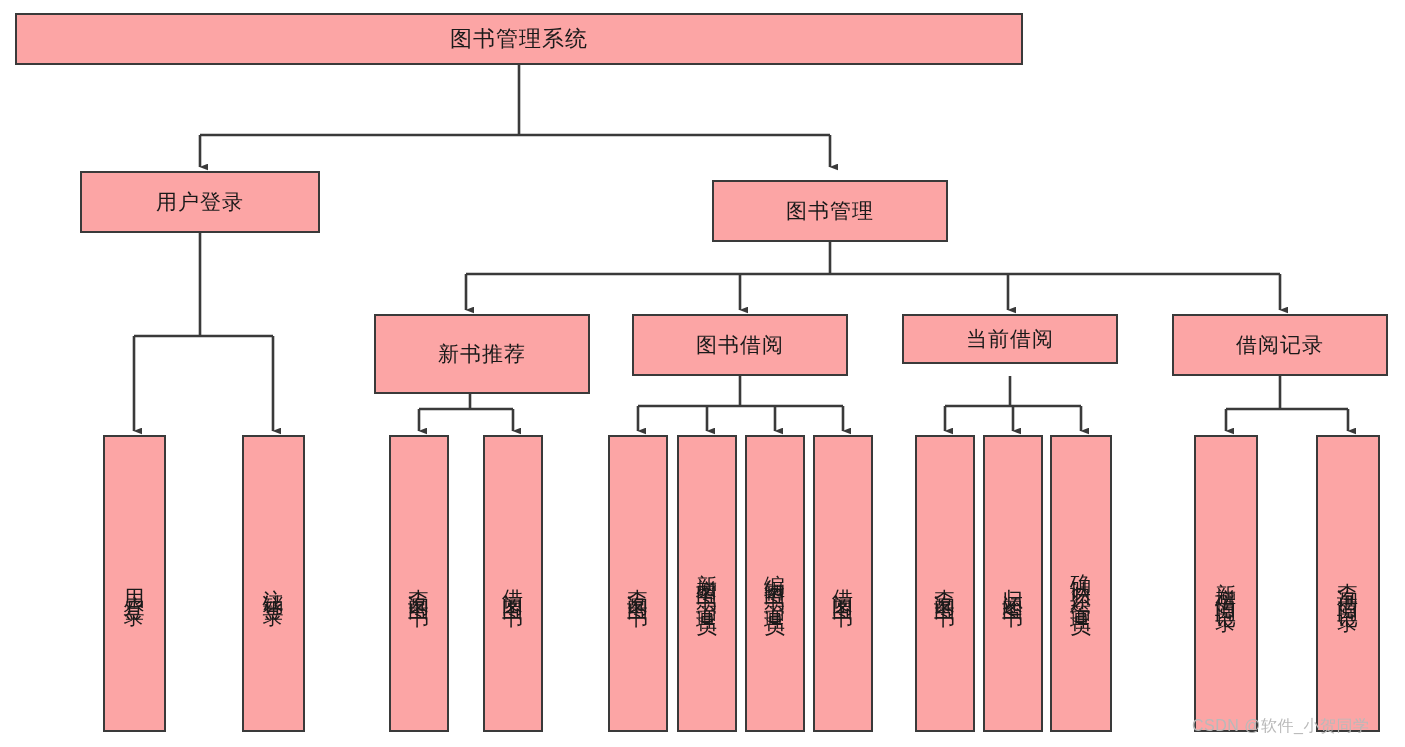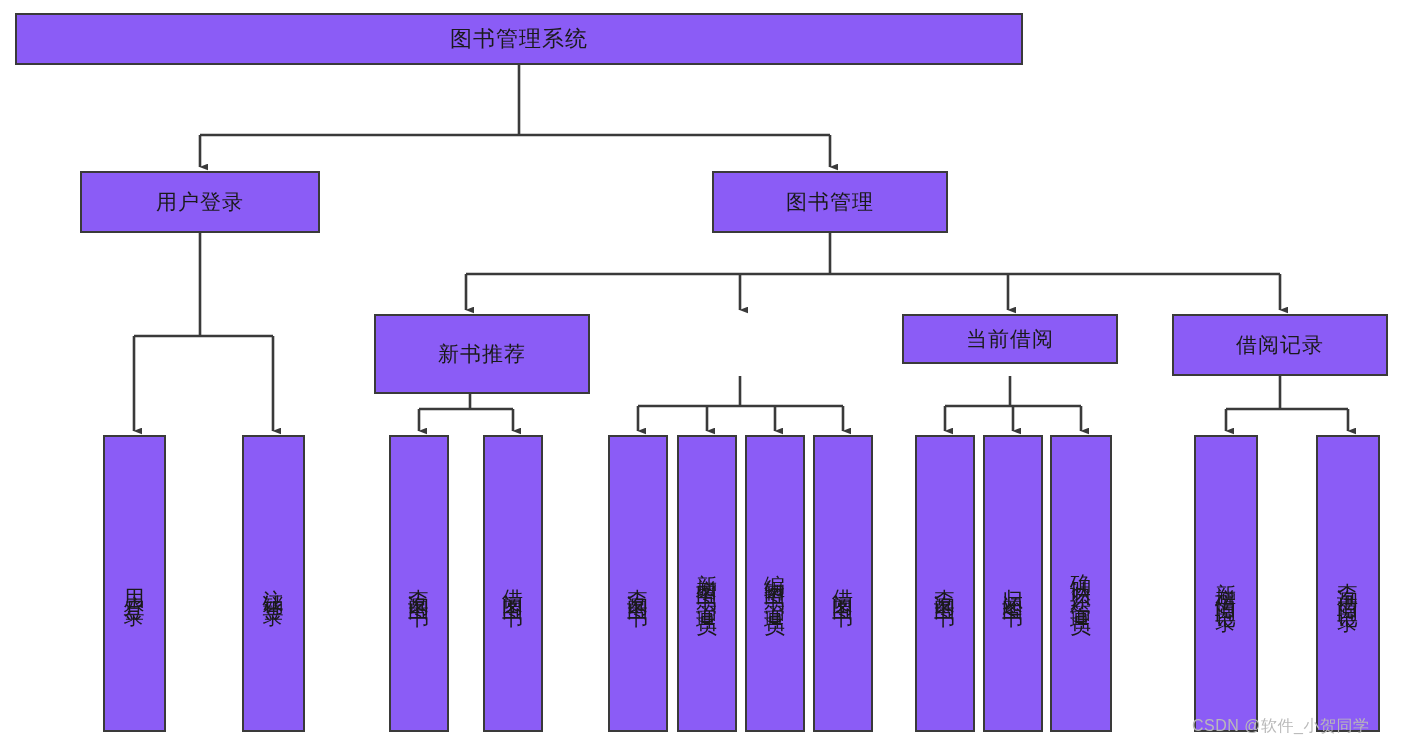--- a/index.html
+++ b/index.html
@@ -22,21 +22,21 @@
     position: absolute;
     left: 0;
     top: 0;
     width: 1405px;
     height: 747px;
     pointer-events: none;
   }
   .node {
     position: absolute;
     box-sizing: border-box;
-    background: #8b5cf6;
+    background: #fca5a5;
     border: 2px solid #3a3a3a;
     display: flex;
     align-items: center;
     justify-content: center;
     color: #1a1a1a;
   }
   .node-h {
     font-size: 21px;
     letter-spacing: 1px;
     line-height: 1.1;
@@ -123,26 +123,29 @@
     </g>
   </svg>
 
   <div class="node node-h node-root" style="left:15px; top:13px; width:1008px; height:52px;">
     <span>图书管理系统</span>
   </div>
 
   <div class="node node-h" style="left:80px; top:171px; width:240px; height:62px;">
     <span>用户登录</span>
   </div>
-  <div class="node node-h" style="left:712px; top:171px; width:236px; height:62px;">
+  <div class="node node-h" style="left:712px; top:180px; width:236px; height:62px;">
     <span>图书管理</span>
   </div>
 
   <div class="node node-h" style="left:374px; top:314px; width:216px; height:80px;">
     <span>新书推荐</span>
+  </div>
+  <div class="node node-h" style="left:632px; top:314px; width:216px; height:62px;">
+    <span>图书借阅</span>
   </div>
   <div class="node node-h" style="left:902px; top:314px; width:216px; height:50px;">
     <span>当前借阅</span>
   </div>
   <div class="node node-h" style="left:1172px; top:314px; width:216px; height:62px;justify-content:center;">
     <span>借阅记录</span>
   </div>
 
   <div class="node node-leaf" style="left:103px; top:435px; width:63px; height:297px;">
     <span class="leaf-text">用户登录</span>

